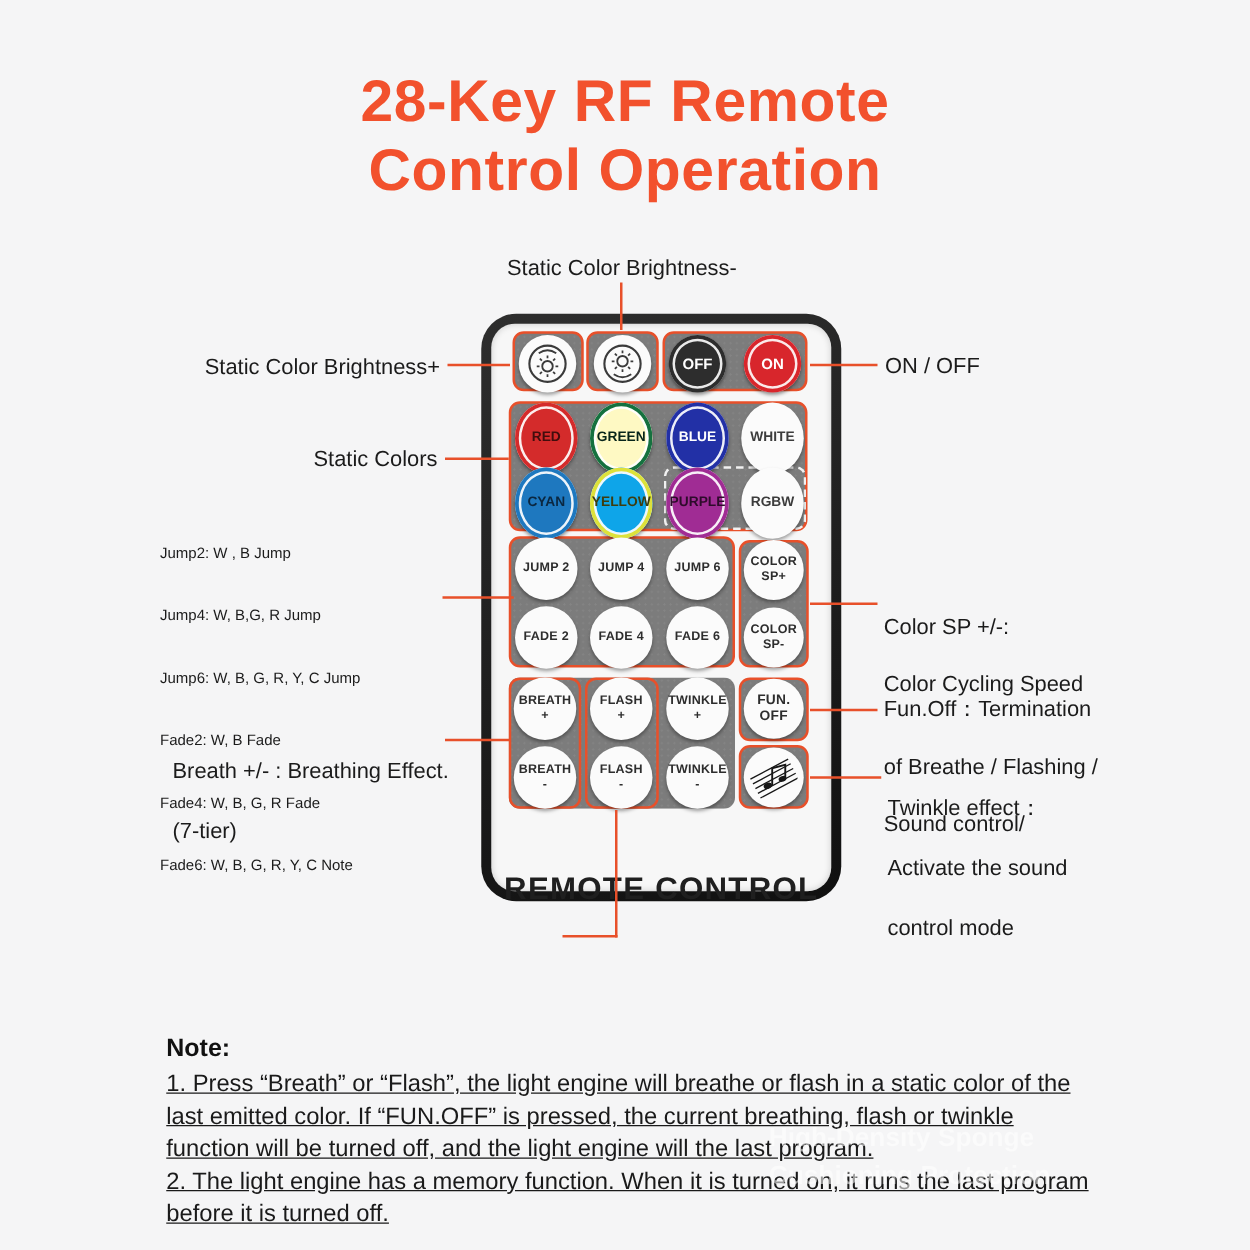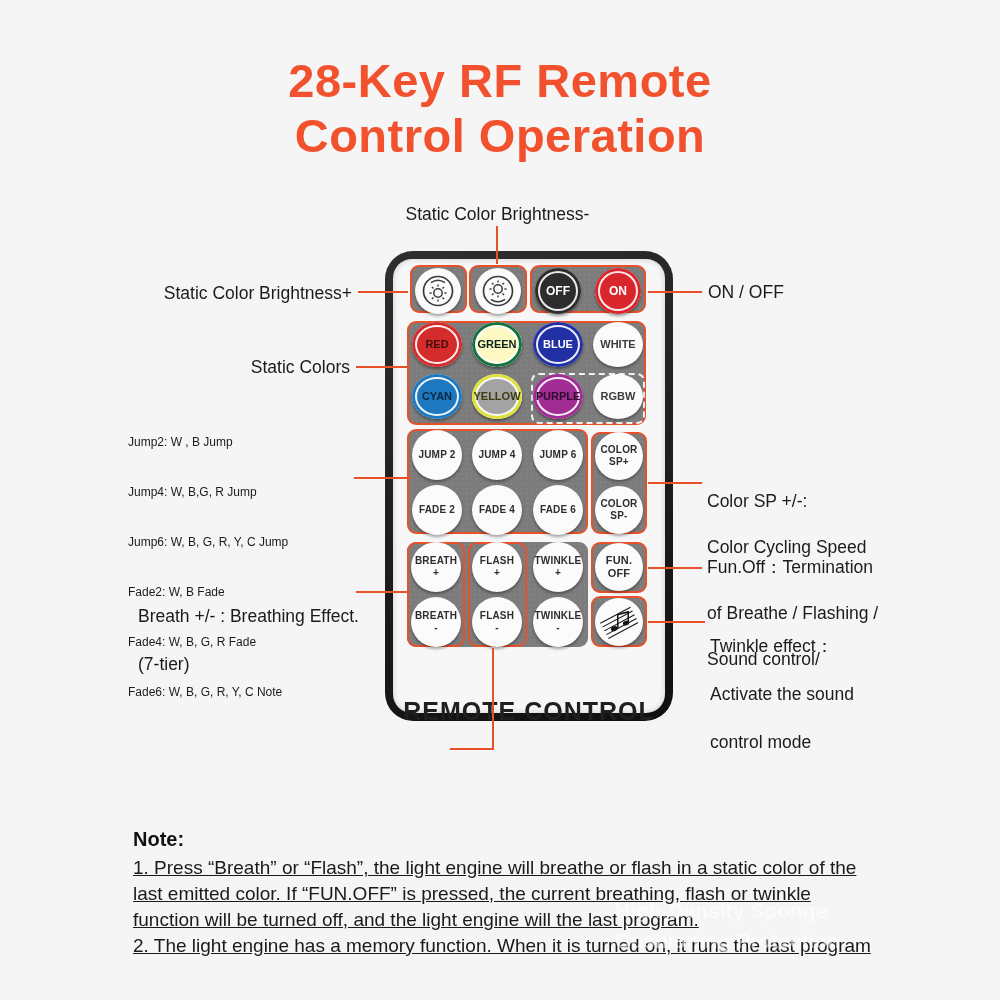--- a/index.html
+++ b/index.html
@@ -30,24 +30,24 @@
        text-align:center;font-weight:bold;color:#2d2d2d;background:#fbfbfb;
        white-space:pre-line;line-height:1.18;box-shadow:0 2px 3px rgba(0,0,0,.35);}
   .sm{width:46px;height:46px;font-size:12px;}
   .md{width:50px;height:50px;font-size:10px;letter-spacing:.2px;}
   .k-off{background:#2d2d2d;color:#fff;box-shadow:inset 0 0 0 3px #2d2d2d,inset 0 0 0 5px rgba(255,255,255,.9),0 2px 3px rgba(0,0,0,.4);}
   .k-on{background:#d8262c;color:#fff;box-shadow:inset 0 0 0 3px #d8262c,inset 0 0 0 5px rgba(255,255,255,.9),0 2px 3px rgba(0,0,0,.4);}
   .k-red{background:#d42b2b;color:#420d0d;box-shadow:inset 0 0 0 3px #d42b2b,inset 0 0 0 5px rgba(255,255,255,.92),0 2px 3px rgba(0,0,0,.4);}
   .k-green{background:#fef9c3;color:#07251a;box-shadow:inset 0 0 0 3px #15713f,inset 0 0 0 5px rgba(255,255,255,.92),0 2px 3px rgba(0,0,0,.4);}
   .k-blue{background:#2230a6;color:#fff;box-shadow:inset 0 0 0 3px #2230a6,inset 0 0 0 5px rgba(255,255,255,.92),0 2px 3px rgba(0,0,0,.4);}
   .k-cyan{background:#1e78bf;color:#0b2740;box-shadow:inset 0 0 0 3px #1e78bf,inset 0 0 0 5px rgba(255,255,255,.92),0 2px 3px rgba(0,0,0,.4);}
-  .k-yellow{background:#a3a3a3;color:#3d3d10;box-shadow:inset 0 0 0 3px #dde13a,inset 0 0 0 5px rgba(255,255,255,.92),0 2px 3px rgba(0,0,0,.4);}
+  .k-yellow{background:#0ea5e9;color:#3d3d10;box-shadow:inset 0 0 0 3px #dde13a,inset 0 0 0 5px rgba(255,255,255,.92),0 2px 3px rgba(0,0,0,.4);}
   .k-purple{background:#a02c94;color:#2e0b2b;box-shadow:inset 0 0 0 3px #a02c94,inset 0 0 0 5px rgba(255,255,255,.92),0 2px 3px rgba(0,0,0,.4);}
   .k-plainwhite{color:#3c3c3c;}
-  .colbtn{width:50px;height:45px;font-size:11px;}
+  .colbtn{width:50px;height:57px;font-size:11px;}
 
   
   .cl{position:absolute;background:#E8502A;}
   .lbl{position:absolute;font-size:17.5px;color:#1b1b1b;white-space:pre-line;}
   .ra{text-align:right;}
   .lines div{display:block;}
 
   
   .note-head{position:absolute;left:133px;top:828px;font-size:20px;font-weight:bold;color:#111;}
   .note-lines{position:absolute;left:133px;top:855px;width:760px;font-size:19px;line-height:26px;color:#1a1a1a;text-decoration:underline;}
@@ -220,20 +220,21 @@
     <div>control mode</div>
   </div>
 
 
   <div class="note-head">Note:</div>
   <div class="note-lines lines">
     <div>1. Press “Breath” or “Flash”, the light engine will breathe or flash in a static color of the</div>
     <div>last emitted color. If “FUN.OFF” is pressed, the current breathing, flash or twinkle</div>
     <div>function will be turned off, and the light engine will the last program.</div>
     <div>2. The light engine has a memory function. When it is turned on, it runs the last program</div>
+    <div>before it is turned off.</div>
   </div>
 
   <div class="wm lines">
     <div>High-Density Sponge</div>
     <div>Cushioning Protection</div>
   </div>
 
 </div>
 
 </body></html>

